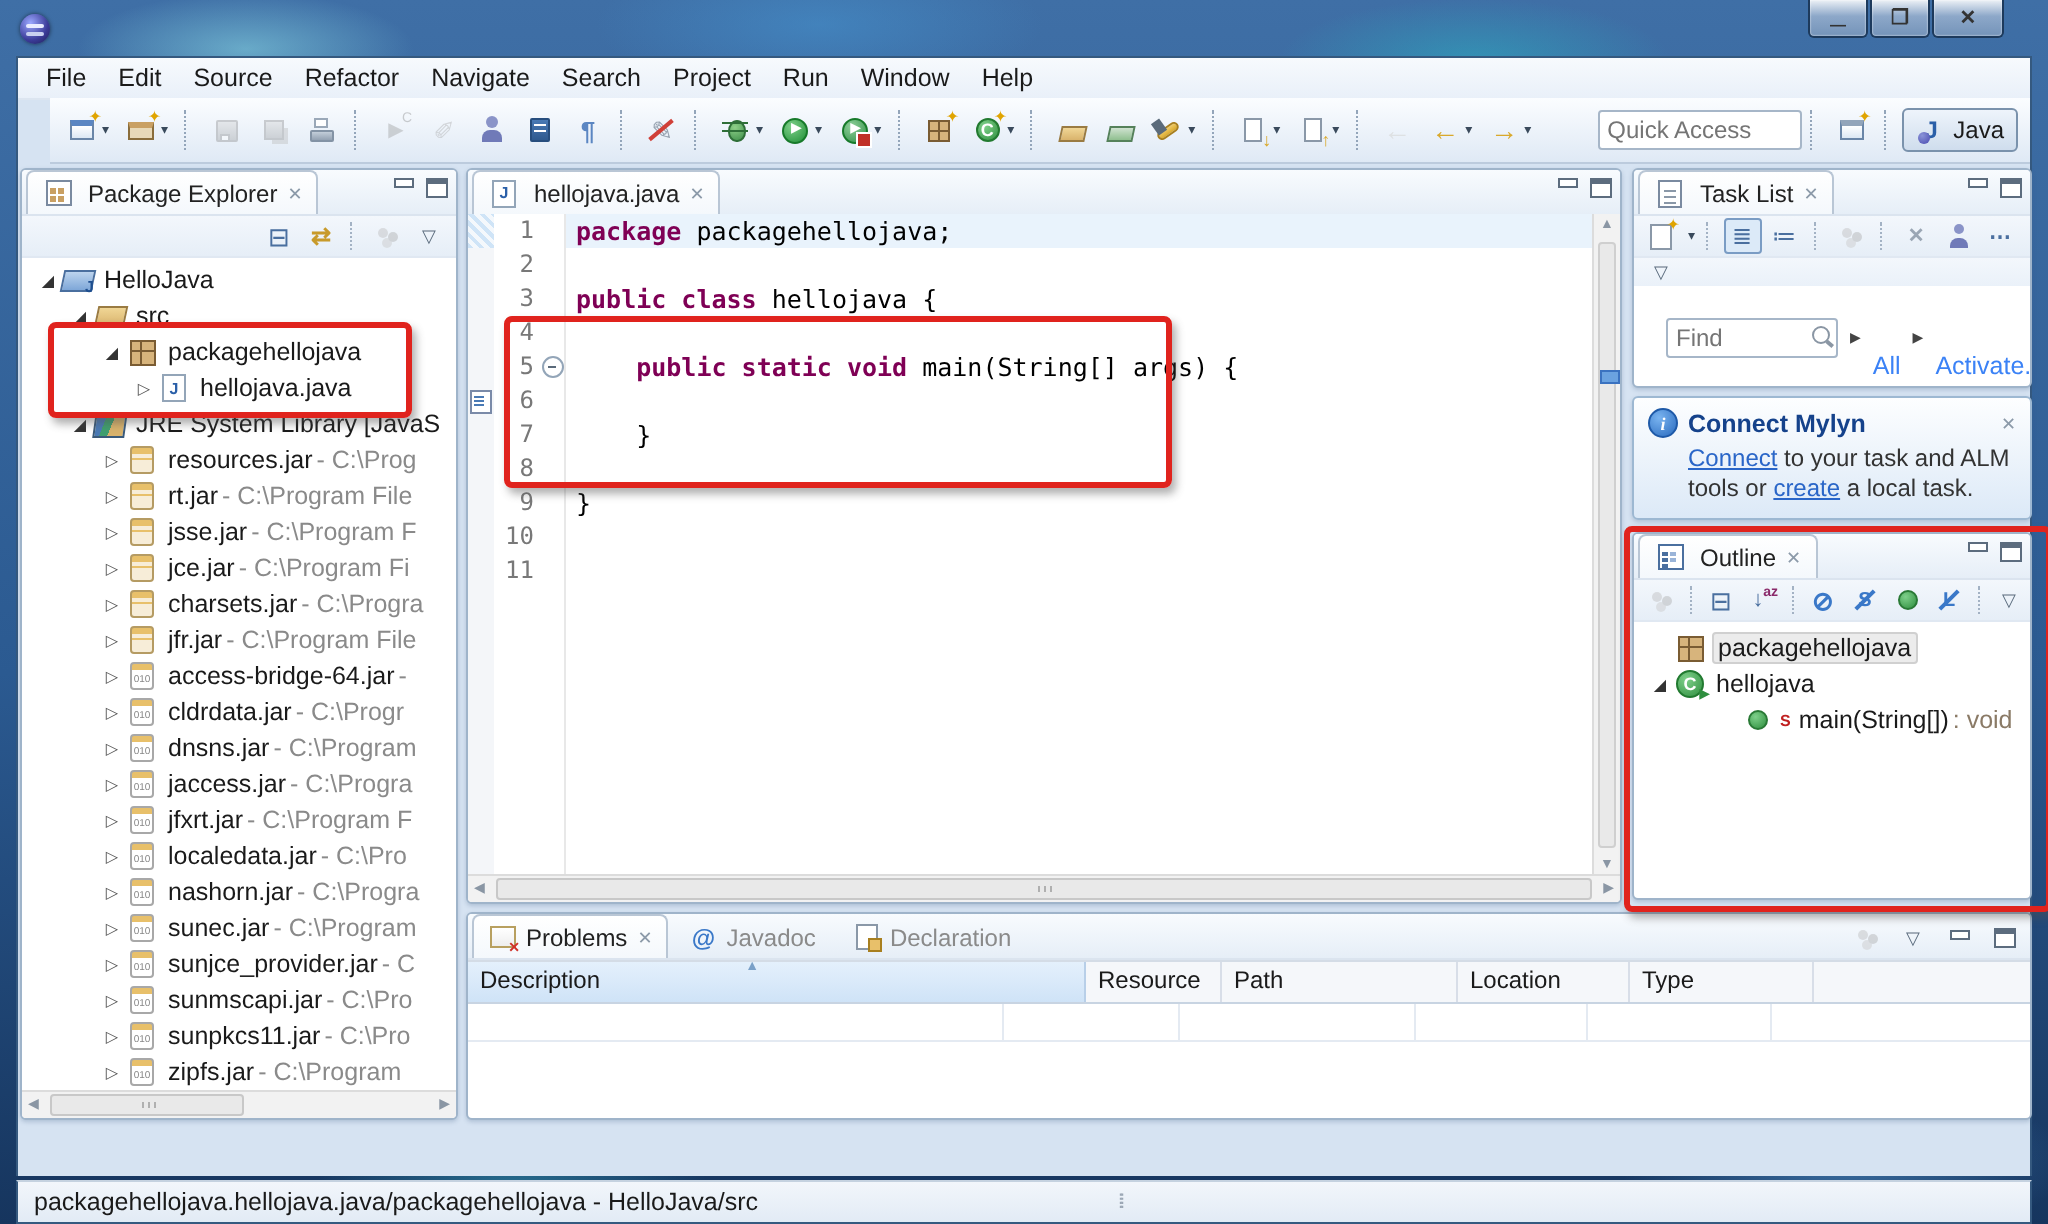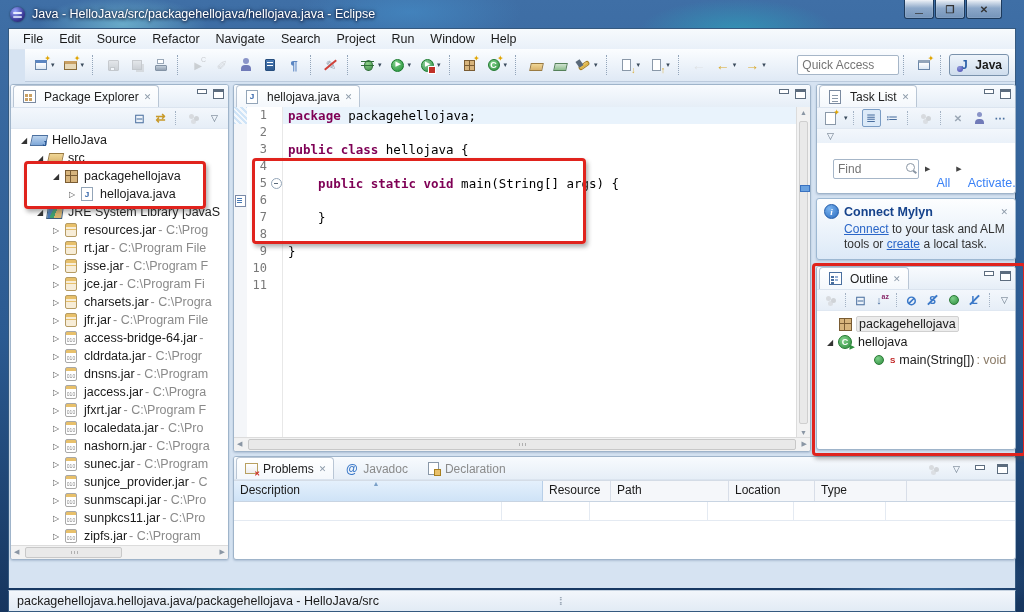--- a/index.html
+++ b/index.html
@@ -36,21 +36,21 @@
   .toolbar{position:absolute;left:16px;top:20px;right:0;height:32px;background:linear-gradient(#fbfdff,#dfe9f5);
            border-bottom:1px solid #bccbdd;display:flex;align-items:center;}
   .tbleft{display:flex;align-items:center;padding-left:4px;flex:1;}
   .tbright{display:flex;align-items:center;padding-right:6px;}
   .tbtn{display:inline-flex;align-items:center;padding:2px 2px;border:1px solid transparent;border-radius:2px;margin:0 1px;}
   .dis{opacity:.45;filter:grayscale(.9);}
   .dd{font-size:7px;color:#3a4a5c;margin-left:2px;}
   .tsep{width:4px;height:20px;border-left:1px dotted #93a5ba;margin:0 4px;}
   .qa{width:92px;height:18px;border:1px solid #a6b6c8;border-radius:2px;font-size:12px;padding:0 4px;color:#555;font-family:"Liberation Sans",sans-serif;}
   .pbtn{display:inline-flex;align-items:center;gap:3px;height:20px;padding:0 6px;border:1px solid #7a92ac;border-radius:3px;
-        background:linear-gradient(#eef4fb,#cfdded);font-size:12px;color:#1a1a1a;font-weight:bold;}
+        background:linear-gradient(#eef4fb,#cfdded);font-size:12px;color:#1a1a1a;}
   
   .ti{width:16px;height:16px;display:inline-flex;align-items:center;justify-content:center;position:relative;flex:none;}
   .ti::before,.ti::after{box-sizing:border-box;}
   .star::after,.i-new-wizard::after,.i-new-java-project::after,.i-new-package::after,.i-new-class::after,.i-open-perspective::after{
     content:"✦";position:absolute;top:-3px;right:-2px;font-size:8px;color:#e0a400;}
   .i-new-wizard::before{content:"";width:12px;height:10px;background:linear-gradient(#fff,#dce8f4);border:1px solid #6a86a8;border-top:3px solid #5b86c2;}
   .i-new-java-project::before{content:"";width:13px;height:9px;background:#e8d9b8;border:1px solid #8a6d3b;border-top:3px solid #c9a063;}
   .i-save::before{content:"";width:11px;height:11px;background:linear-gradient(#ccd6e2,#9fadbe);border:1px solid #8c9aab;border-radius:1px;}
   .i-save::after{content:"";position:absolute;bottom:2px;left:5px;width:5px;height:4px;background:#fff;border:1px solid #8c9aab;}
   .i-save-all::before{content:"";width:10px;height:10px;background:linear-gradient(#ccd6e2,#9fadbe);border:1px solid #8c9aab;box-shadow:3px 3px 0 -1px #b8c2d0;}
@@ -235,21 +235,20 @@
   
   .redrect{position:absolute;border:3px solid #e0231d;border-radius:4px;box-shadow:2px 3px 4px rgba(80,80,80,.45);z-index:50;}
 </style>
 </head>
 <body>
 
 <div class="frame">
 
   <div class="titlebar">
     <span class="ic-eclipse"></span>
-    <span class="title">Java - HelloJava/src/packagehellojava/hellojava.java - Eclipse</span>
     <div class="winbtns">
       <span class="wb wb-min"></span>
       <span class="wb wb-max"></span>
       <span class="wb wb-close"></span>
     </div>
   </div>
 
   <div class="client">
     <div class="menubar" id="menubar">
         <span class="mitem">File</span>

